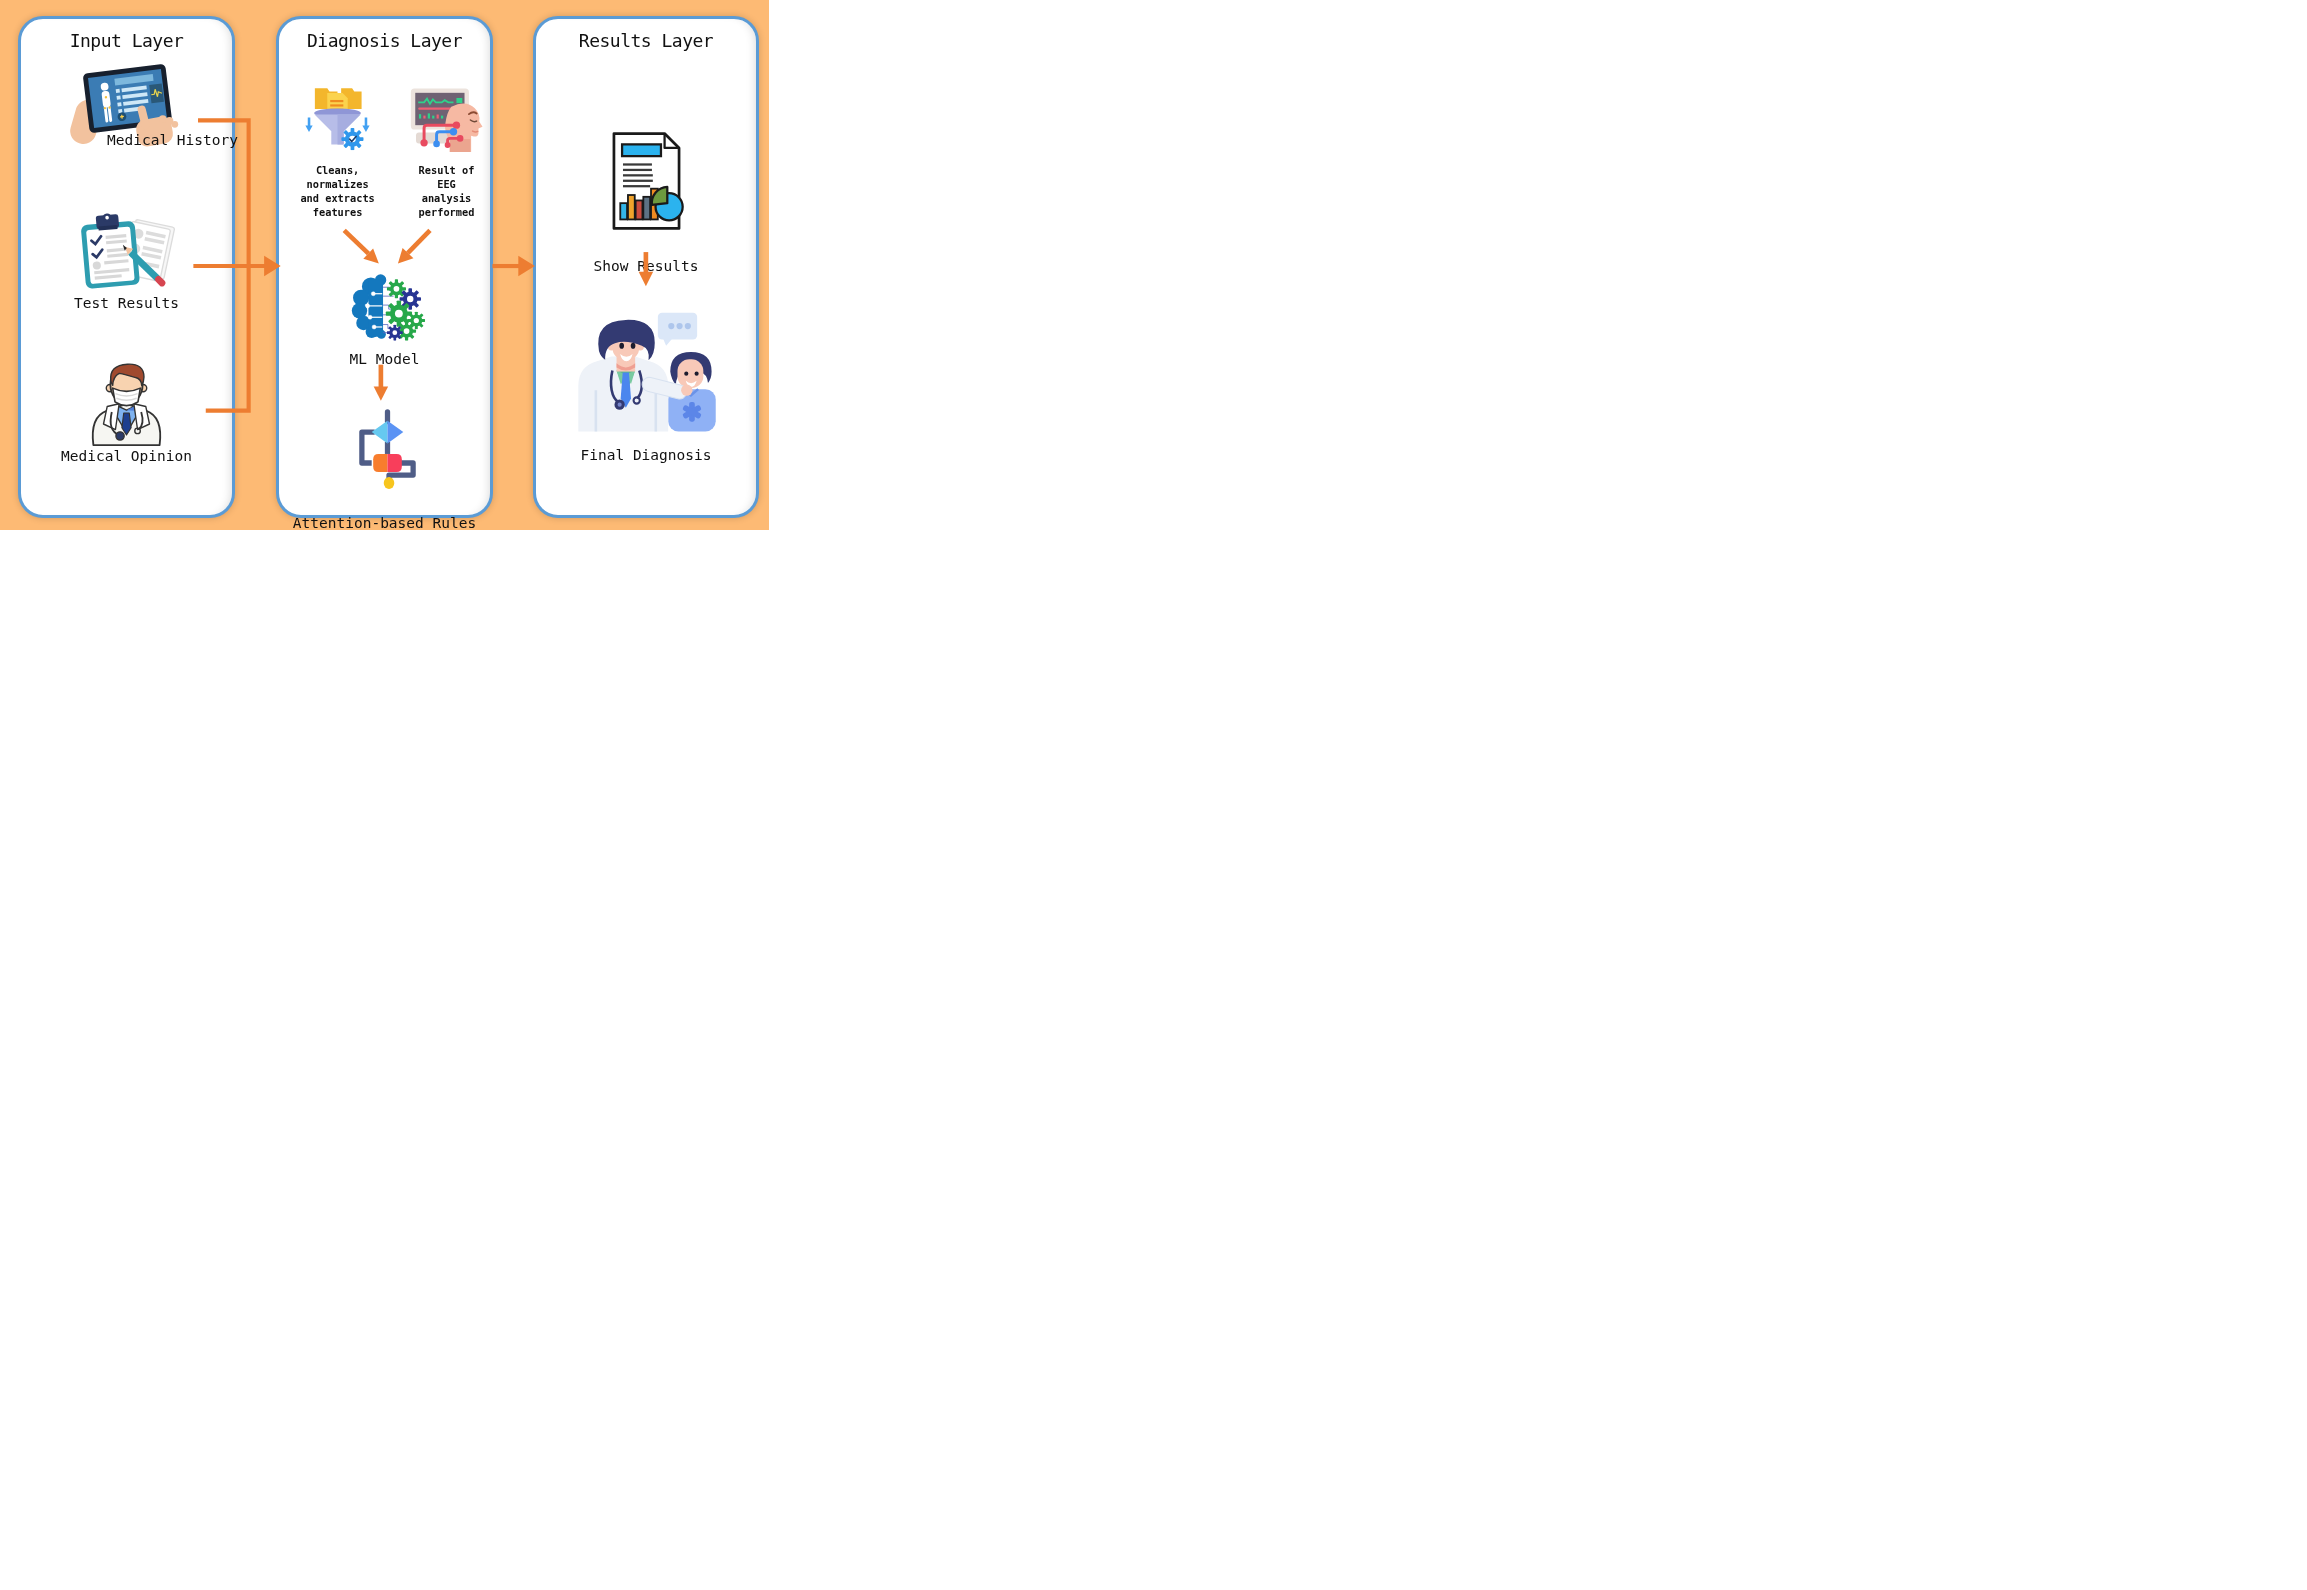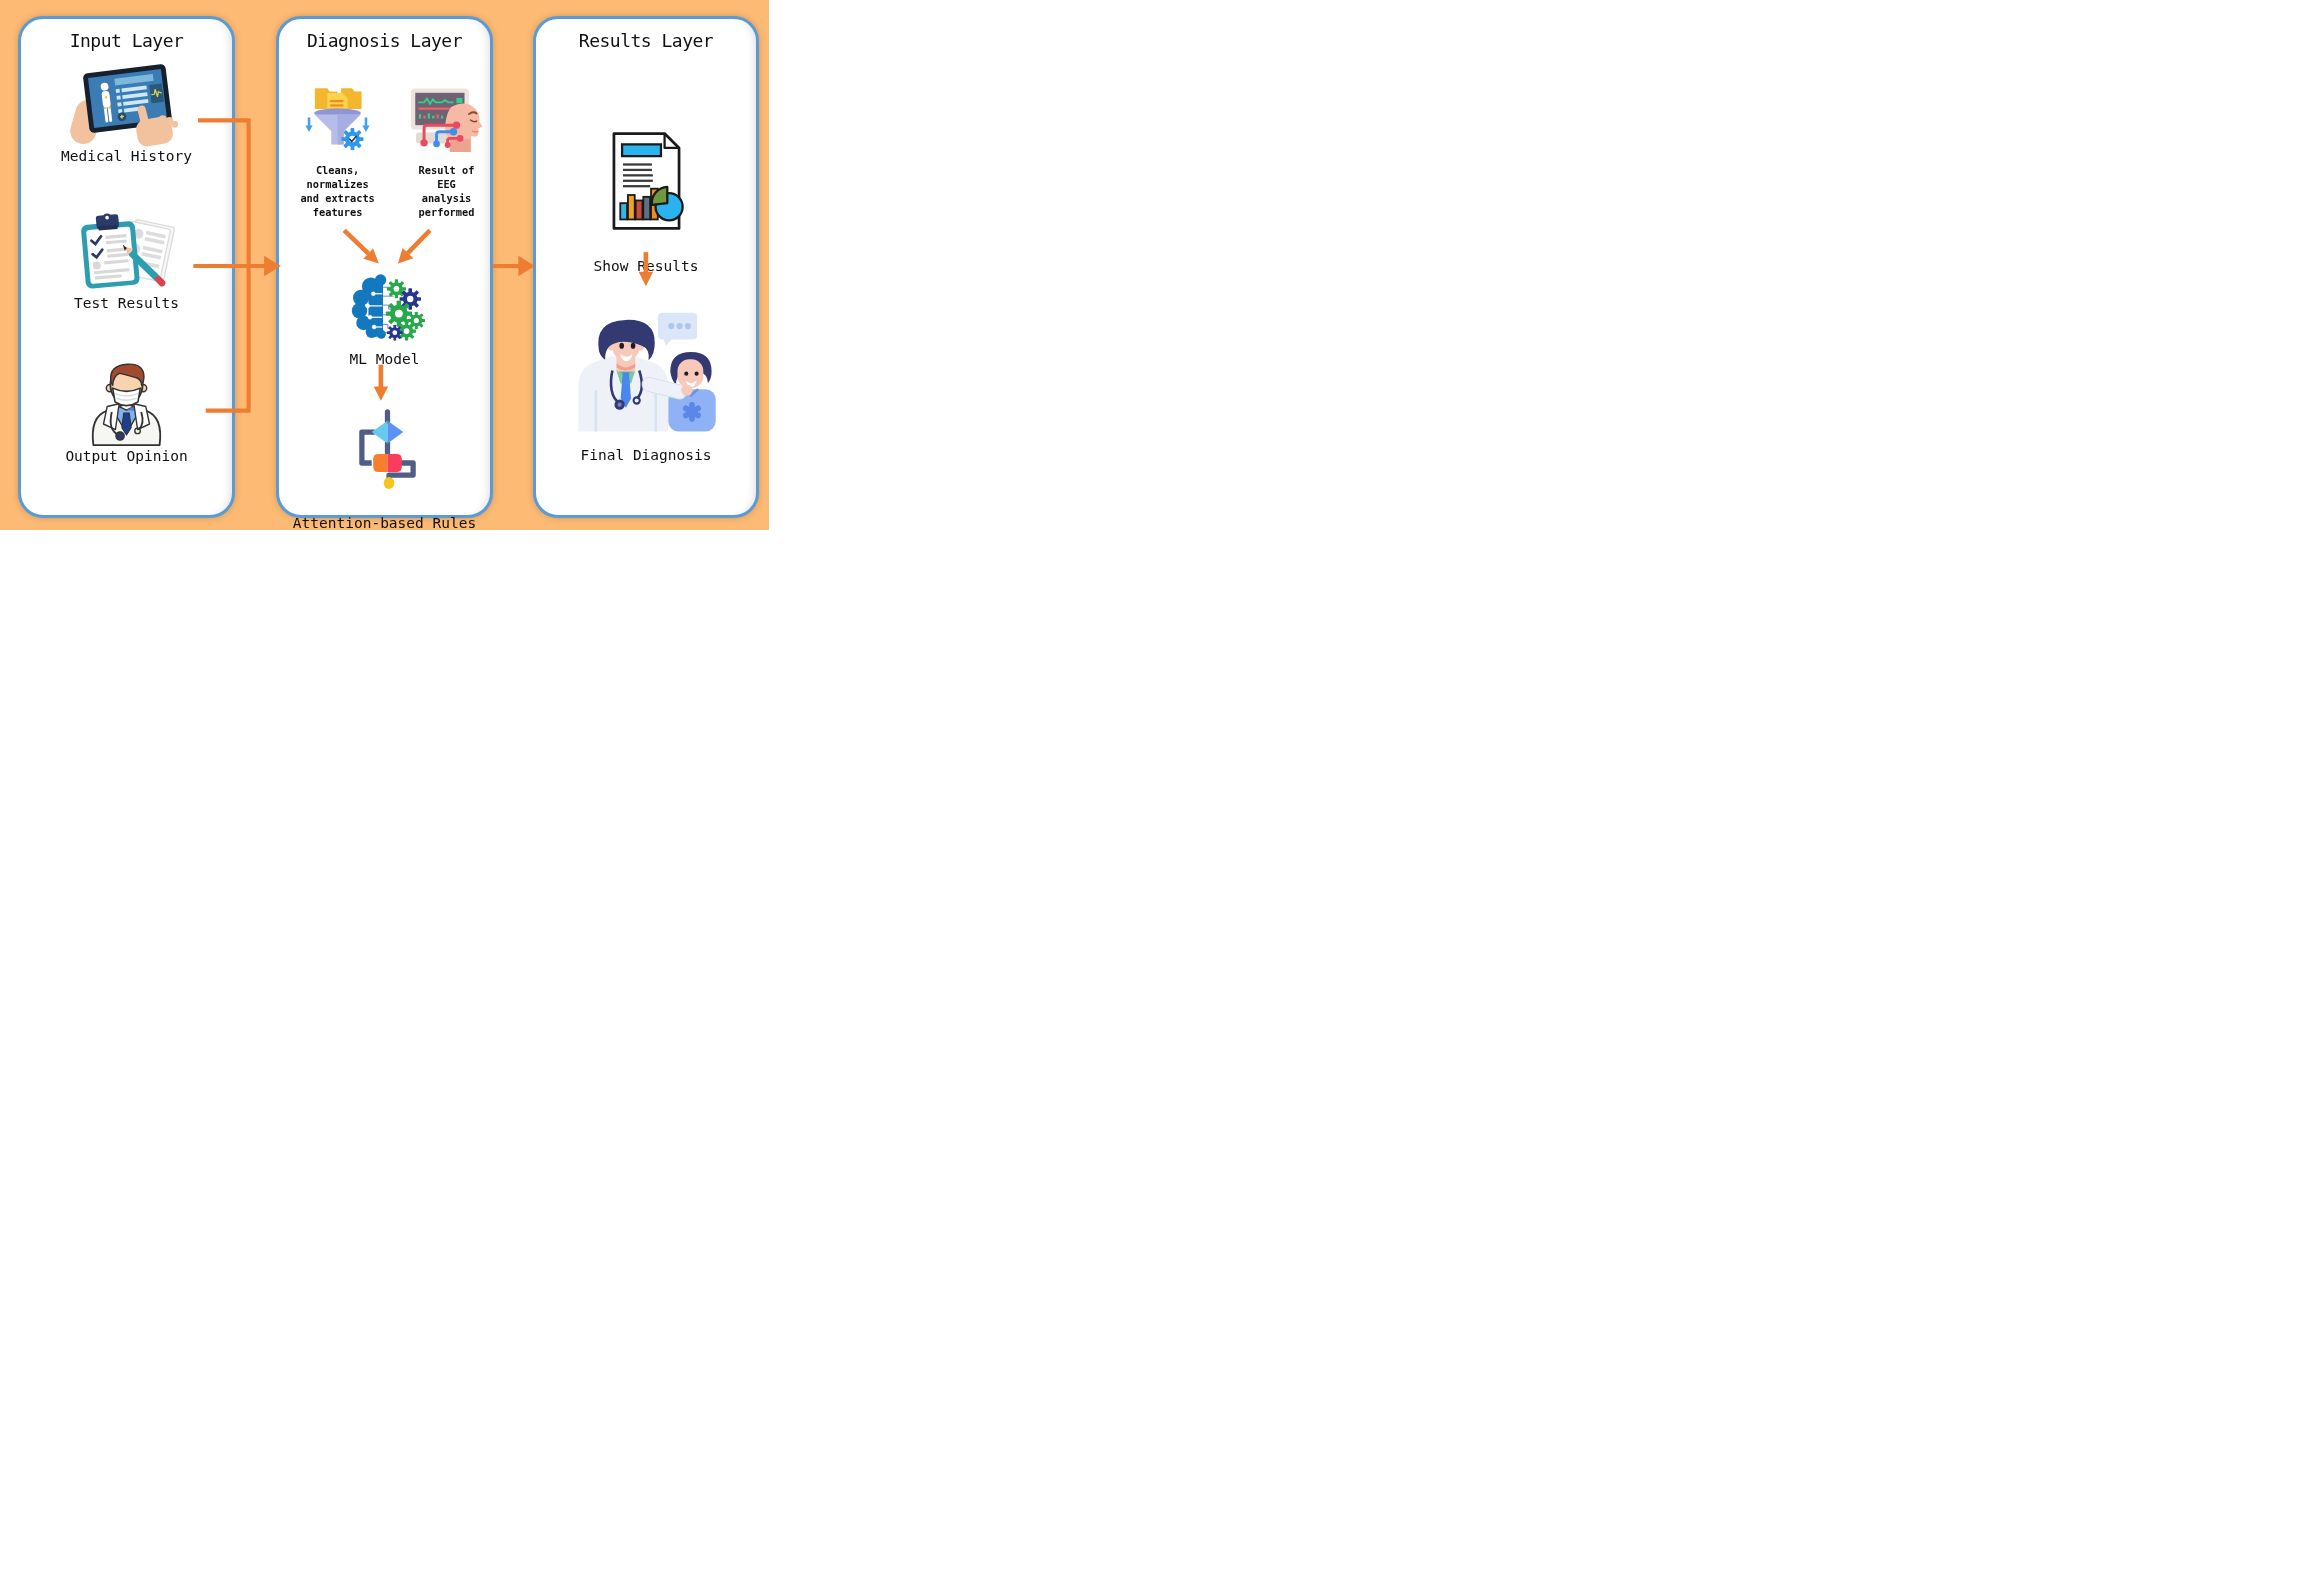--- a/index.html
+++ b/index.html
@@ -90,21 +90,21 @@
         </g>
         <g fill="#f2c29e">
           <rect x="142" y="118" width="74" height="56" rx="20" transform="rotate(-10 179 146)"></rect>
           <rect x="148" y="92" width="17" height="50" rx="8.5" transform="rotate(-14 156 117)"></rect>
           <circle cx="196" cy="120" r="8"></circle>
             <circle cx="210" cy="124" r="8"></circle>
             <circle cx="221" cy="131" r="7"></circle>
         </g>
       </svg>
     </div>
-    <div class="item-label" style="top:129px;">Medical History</div>
+    <div class="item-label" style="top:113px;padding-left:46px;">Medical History</div>
 
     <div class="icon-slot" style="left:44px;top:192px;width:122px;height:81px;">
       <svg viewBox="0 0 240 180" width="122" height="81">
         <g transform="rotate(12 170 90)">
           <rect x="128" y="26" width="88" height="118" rx="5" fill="#f7f7f7" stroke="#dcdcdc" stroke-width="3"></rect>
           <rect x="120" y="32" width="88" height="118" rx="5" fill="#ffffff" stroke="#dcdcdc" stroke-width="3"></rect>
           <g fill="#dcdcdc">
             <circle cx="140" cy="56" r="11"></circle>
               <rect x="156" y="46" width="44" height="8"></rect>
               <rect x="156" y="60" width="44" height="8"></rect>
@@ -154,21 +154,21 @@
         <ellipse cx="100" cy="64" rx="35" ry="42" fill="#f8d3b0" stroke="#333" stroke-width="4"></ellipse>
         <path d="M66,56 q-4,-34 36,-36 q36,-2 36,28 q0,10 -5,18 q-1,-14 -13,-17 q-24,-7 -36,-9 q-13,7 -14,26 q-3,-4 -4,-10 z" fill="#a04a2e" stroke="#333" stroke-width="3" stroke-linejoin="round"></path>
         <path d="M70,72 q30,14 60,0 l-5,30 q-25,16 -50,0 z" fill="#ffffff" stroke="#333" stroke-width="3.5" stroke-linejoin="round"></path>
         <path d="M76,84 q24,10 48,0 M78,94 q22,9 44,0" fill="none" stroke="#d9d9d9" stroke-width="3"></path>
         <path d="M68,124 c-6,26 0,44 16,50" fill="none" stroke="#333" stroke-width="4"></path>
         <circle cx="86" cy="176" r="9" fill="#2b3a67" stroke="#333" stroke-width="3"></circle>
         <path d="M132,124 c6,20 2,32 -6,38" fill="none" stroke="#333" stroke-width="4"></path>
         <circle cx="124" cy="165" r="6" fill="none" stroke="#333" stroke-width="3"></circle>
       </svg>
     </div>
-    <div class="item-label" style="top:429px;">Output Opinion</div>
+    <div class="item-label" style="top:429px;">Medical Opinion</div>
   </div>
 
   <div id="processing-panel" class="panel">
     <div class="panel-title">Diagnosis Layer</div>
 
     <div class="icon-slot" style="left:17.6px;top:62px;width:81px;height:73px;">
       <svg viewBox="0 0 200 200" width="81" height="73" preserveAspectRatio="xMidYMid meet">
         <path d="M38,20 h34 l6,9 h22 v48 h-62 z" fill="#f3b62c"></path>
         <path d="M110,20 h30 l6,9 h20 v48 h-56 z" fill="#f3b62c"></path>
         <path d="M72,33 h42 l14,14 v52 h-56 z" fill="#fbd34d"></path>

